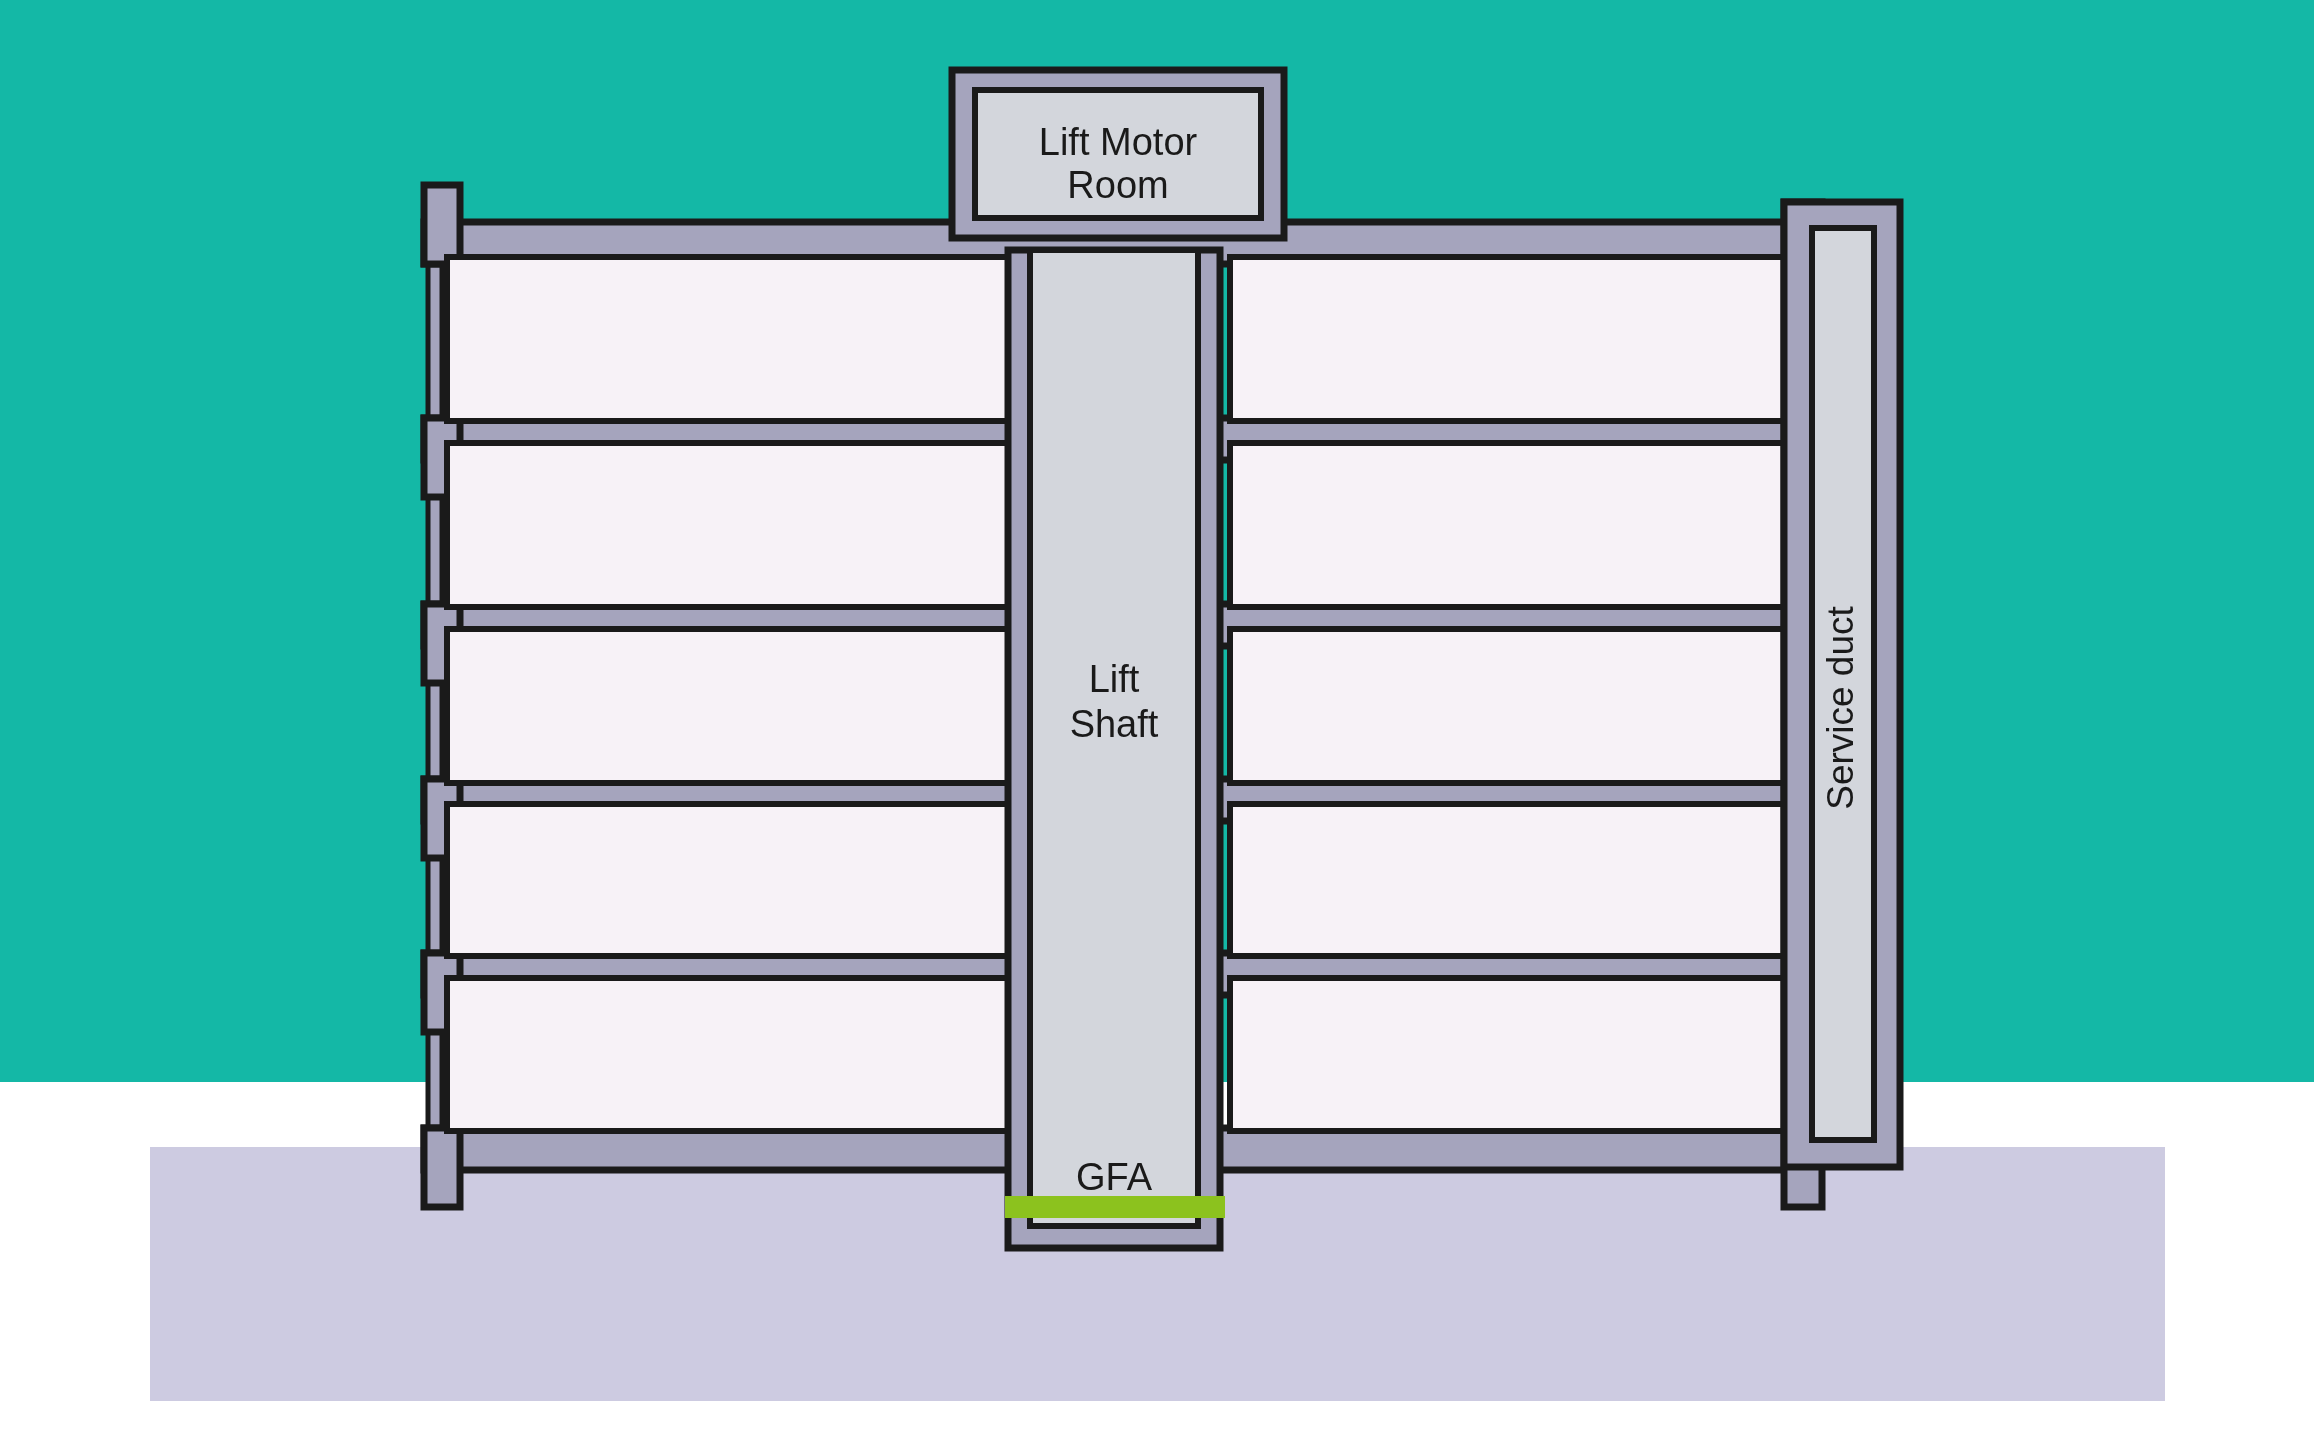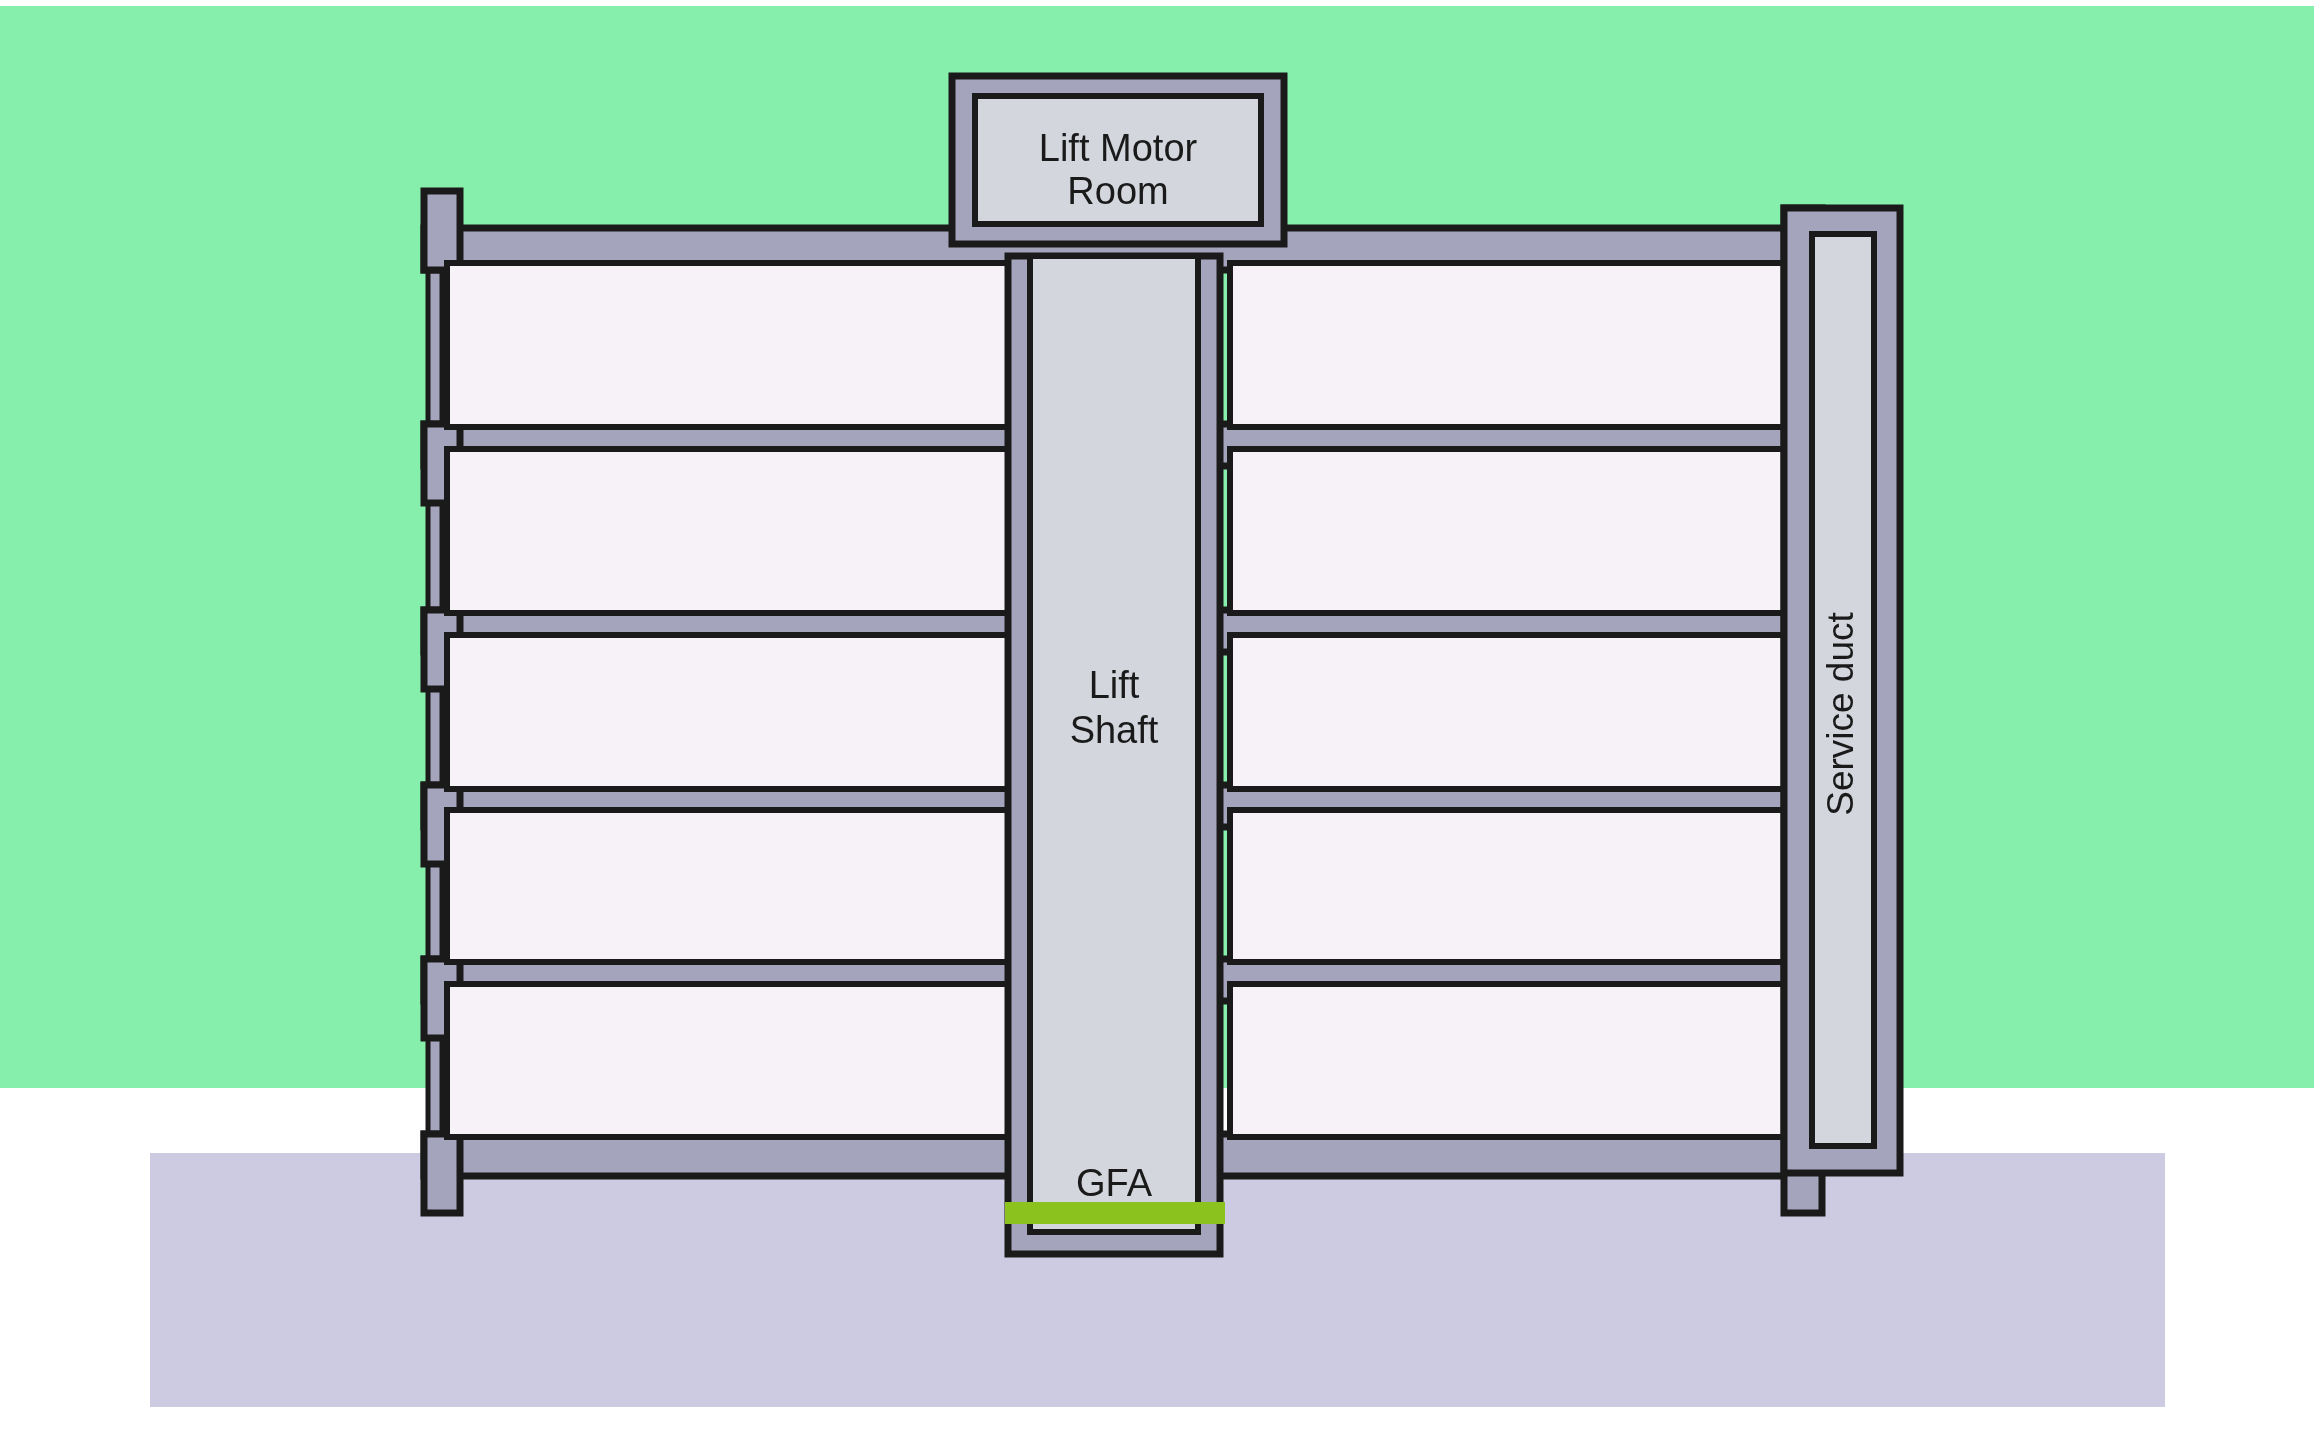--- a/index.html
+++ b/index.html
@@ -10,22 +10,21 @@
   body {
     width: 2314px;
     height: 1453px;
     overflow: hidden;
     font-family: "Liberation Sans", sans-serif;
   }
   #diagram-root {
     position: relative;
     width: 2314px;
     height: 1082px;
-    background: #86efac;
-    margin-top: 6px;
+    background: #14b8a6;
   }
   svg.section-svg {
     display: block;
     width: 2314px;
     height: 1453px;
   }
   .lbl {
     font-family: "Liberation Sans", sans-serif;
     fill: #1a1a1a;
     font-size: 38px;

